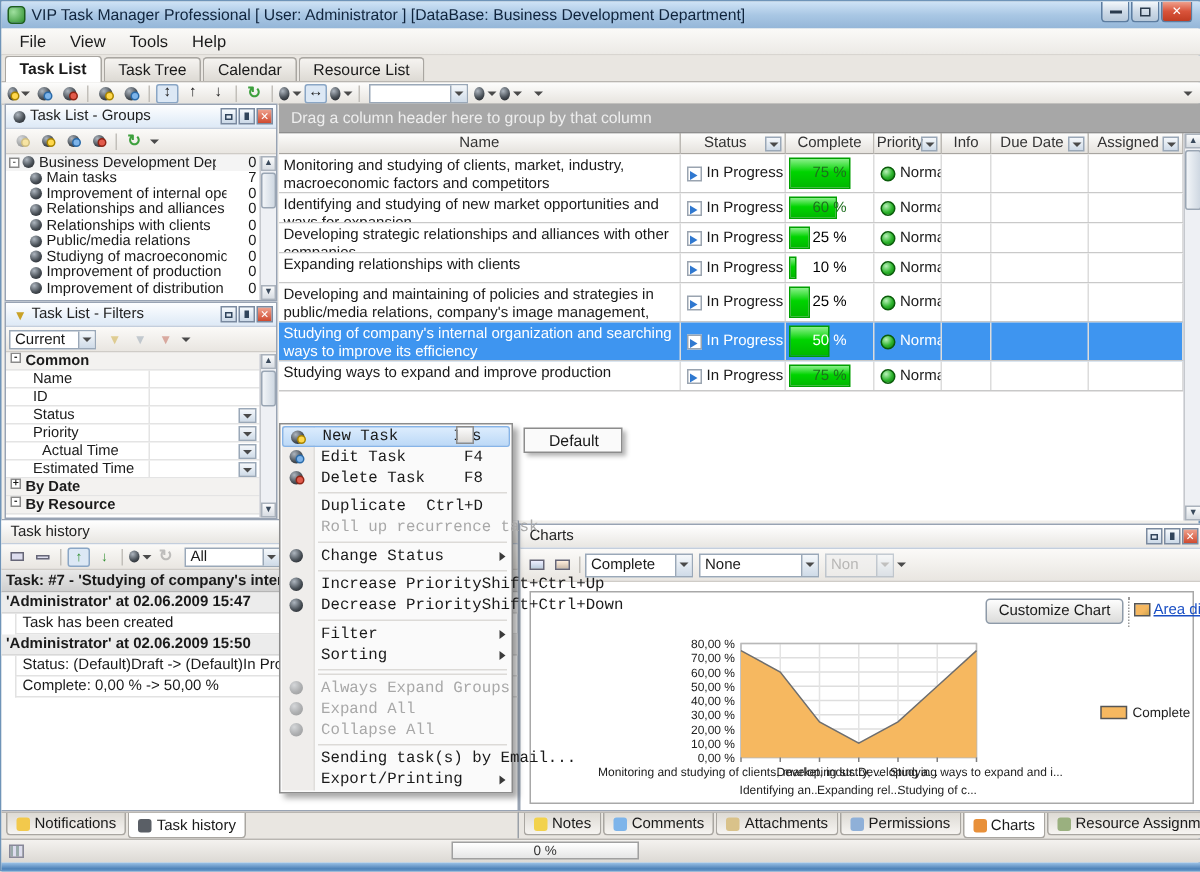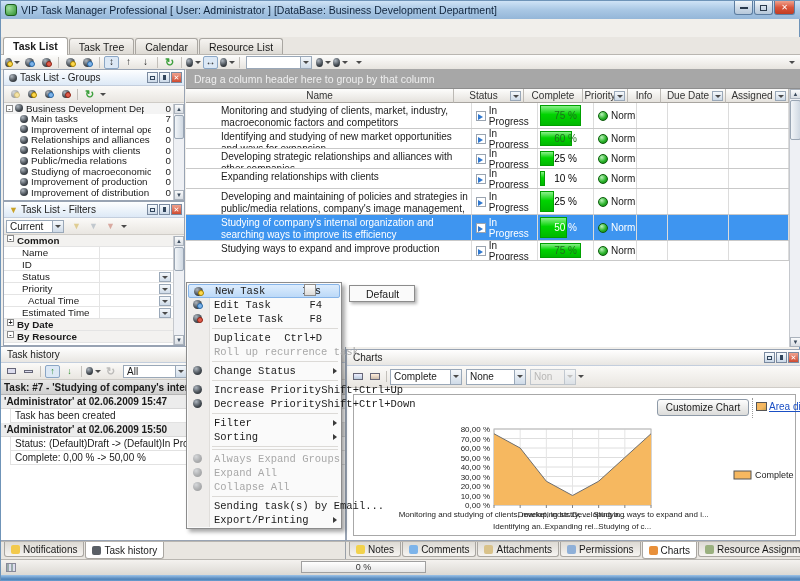--- a/index.html
+++ b/index.html
@@ -60,21 +60,21 @@
   .f-row { display:flex; align-items:flex-start; height:12px; font-size:9.8px; border-bottom:1px solid #e4e4e4; position:relative; }
   .f-row.group { font-weight:bold; background:#f3f2f0; }
   .f-dd { position:absolute; right:13px; top:1px; width:12px; height:10px; border:1px solid #9aa8b8; background:linear-gradient(#f5f8fb,#cfdbe8); display:flex; align-items:center; justify-content:center; }
 
   
   #groupby { left:185px; top:68px; width:615px; height:20px; background:#a7a7a7; color:#eeeeee; font-size:10.5px; display:flex; align-items:center; padding-left:8px; border-bottom:1px solid #8e8e8e; }
   #grid-head { left:185px; top:88px; width:603px; height:14px; display:flex; }
   .hcell { background:linear-gradient(#fdfdfc,#e5e2dd); border-right:1px solid #bcb9b4; border-bottom:1px solid #a8a5a0; font-size:10px; color:#333; display:flex; align-items:center; justify-content:center; position:relative; }
   .hfilter { position:absolute; right:2px; top:2px; width:11px; height:10px; border:1px solid #9aa8b8; background:linear-gradient(#f5f8fb,#cfdbe8); display:flex; align-items:center; justify-content:center; }
   #grid-rows { left:185px; top:102px; width:603px; background:#fff; }
-  .grow { display:flex; border-bottom:1px solid #c9c9c9; background:#fff;padding-left:32px; }
+  .grow { display:flex; border-bottom:1px solid #c9c9c9; background:#fff; }
   .grow.selected { background:#3e95f0; color:#fff; }
   .gcell { border-right:1px solid #dcdcdc; font-size:10px; overflow:hidden; position:relative; display:flex; align-items:center; }
   .gcell.name { padding:1px 3px; line-height:1.15; align-items:flex-start; padding-top:2px; }
   .status-ic { width:10px; height:10px; margin:0 3px 0 4px; background:#fff; border:1px solid #9aa4b0; position:relative; flex:0 0 auto; }
   .status-ic::after { content:""; position:absolute; left:1px; top:2px; border-top:3px solid transparent; border-bottom:3px solid transparent; border-left:5px solid #2f78d0; }
   .prio-ic { width:10px; height:10px; border-radius:50%; background:radial-gradient(circle at 35% 30%, #b9f2b9, #2db42d 55%, #0c780c); border:1px solid #0a5c0a; margin:0 3px 0 4px; flex:0 0 auto; }
   .cbar { position:absolute; left:2px; top:2px; bottom:2px; background:linear-gradient(#8af08a,#00d400 45%,#00b800); border:1px solid #00a000; }
   .clabel { position:absolute; left:0; right:0; text-align:center; font-size:10px; }
   #grid-vscroll { left:788px; top:88px; width:12px; height:258px; }
   #grid-empty { left:185px; top:260px; width:603px; height:86px; background:#fff; }
@@ -128,20 +128,26 @@
     <span>VIP Task Manager Professional [ User: Administrator ] [DataBase: Business Development Department]</span>
   </div>
   <div class="winbtn abs" style="left:733px;width:19px;">
       <div class="bar"></div>
     </div>
   <div class="winbtn abs" style="left:753px;width:19px;">
       <div class="box"></div>
     </div>
   <div class="winbtn abs" id="btn-close" style="left:773px;width:21px;">✕</div>
 
+  <div id="menubar" class="abs">
+      <span class="menu-item">File</span>
+      <span class="menu-item">View</span>
+      <span class="menu-item">Tools</span>
+      <span class="menu-item">Help</span>
+    </div>
   <div id="tabbar" class="abs">
       <div class="tab active">Task List</div>
       <div class="tab">Task Tree</div>
       <div class="tab">Calendar</div>
       <div class="tab">Resource List</div>
     </div>
   <div id="toolbar" class="abs">
       <div class="tbtn">
         <div class="sphere add"></div>
         <div class="caret"></div>
@@ -612,21 +618,21 @@
       <div class="tbtn">
           <div style="width:10px;height:7px;border:1px solid #667;background:linear-gradient(#fed,#cba);"></div>
         </div>
       <div class="tsep"></div>
       <div class="tool-combo" style="width:72px;height:16px;margin-right:4px;">
         <span style="flex:1;padding-left:3px;font-size:10px;">Complete</span>
         <div class="combo-btn">
             <div class="caret" style="margin:0;"></div>
           </div>
       </div>
-      <div class="tool-combo" style="width:60px;height:16px;margin-right:4px;">
+      <div class="tool-combo" style="width:80px;height:16px;margin-right:4px;">
         <span style="flex:1;padding-left:3px;font-size:10px;">None</span>
         <div class="combo-btn">
             <div class="caret" style="margin:0;"></div>
           </div>
       </div>
       <div class="tool-combo" style="width:46px;height:16px;opacity:.55;background:#eee;">
         <span style="flex:1;padding-left:3px;font-size:10px;color:#888;">Non</span>
         <div class="combo-btn">
             <div class="caret" style="margin:0;border-top-color:#999;"></div>
           </div>

